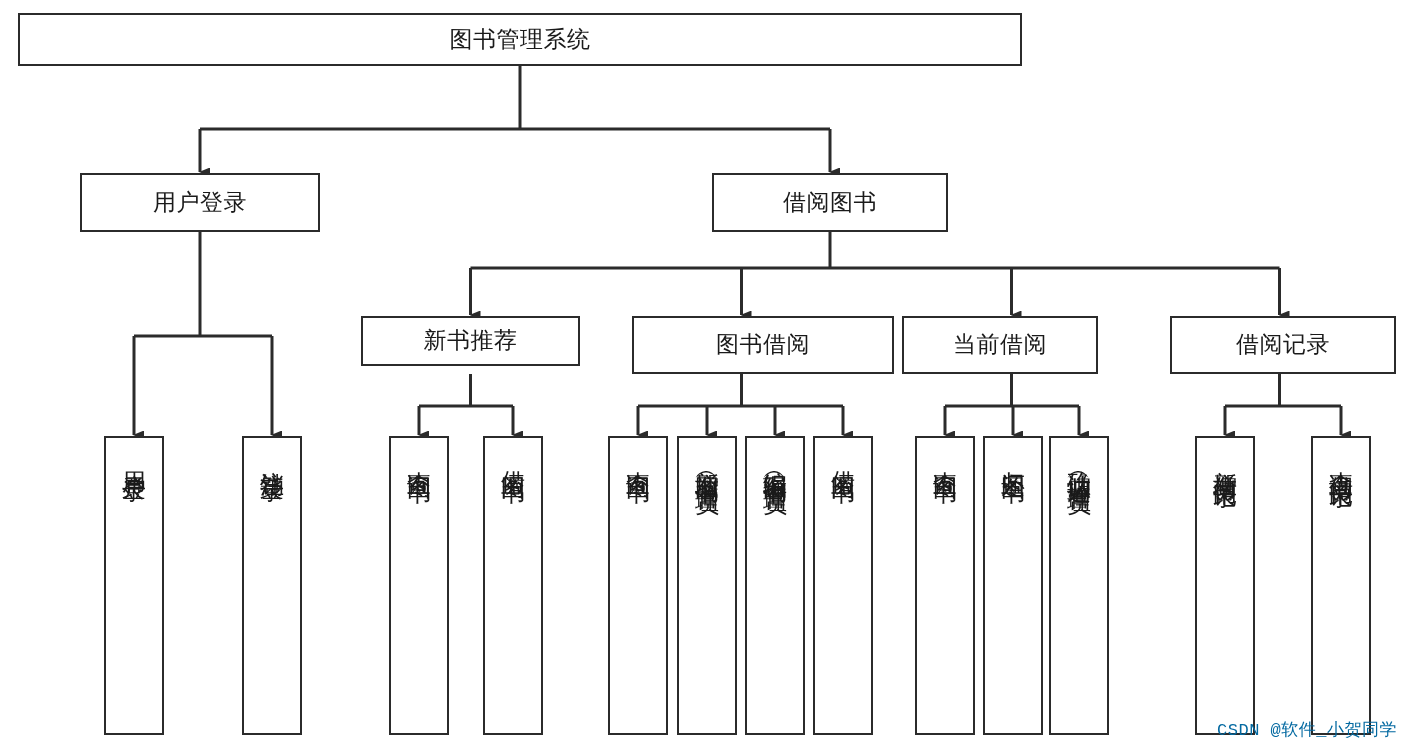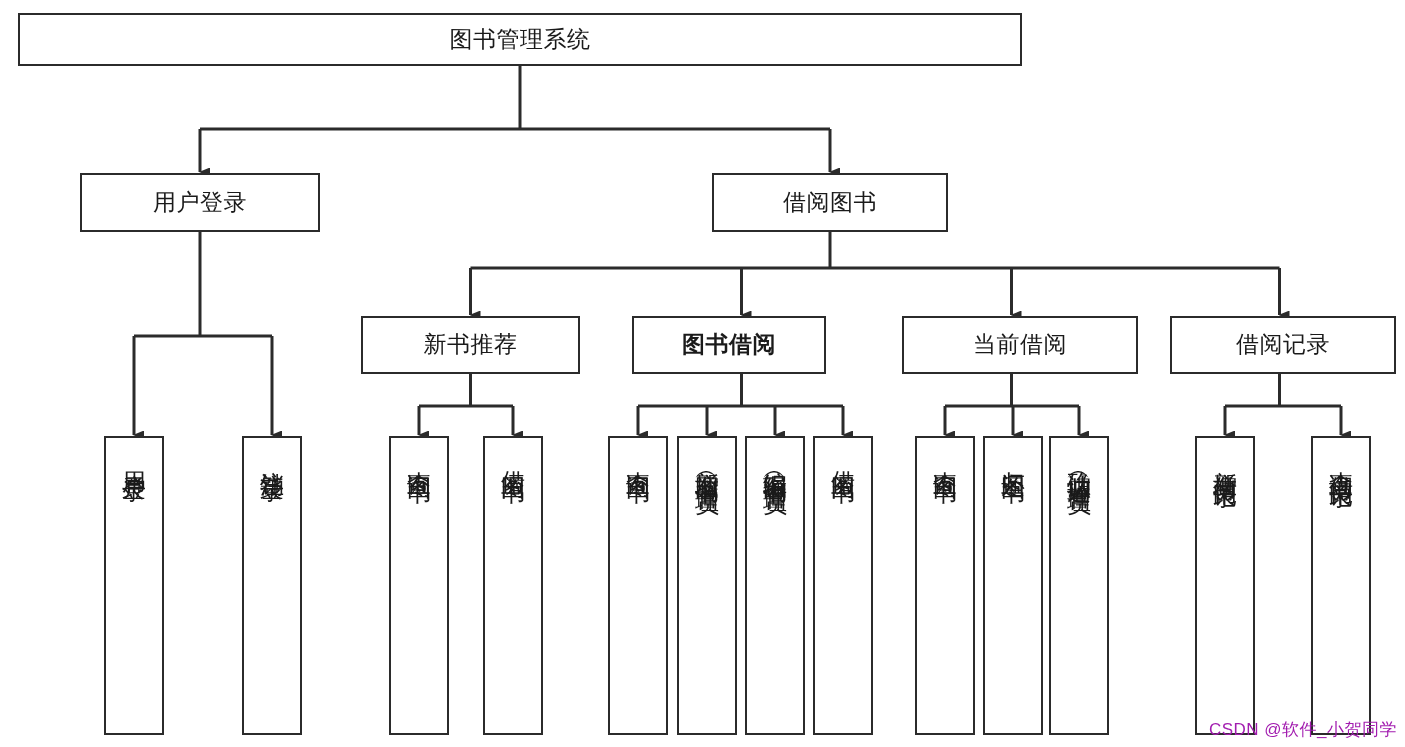--- a/index.html
+++ b/index.html
@@ -76,22 +76,22 @@
     height: 747px;
     pointer-events: none;
   }
 
   
   #watermark {
     position: absolute;
     right: 8px;
     bottom: 6px;
     font-size: 17px;
-    color: #a21caf;
-    font-family: Liberation Sans, sans-serif;
+    color: #0369a1;
+    font-family: Liberation Mono, monospace;
     letter-spacing: 0.5px;
     white-space: nowrap;
     margin-left: 26px;
   }
 </style>
 </head>
 <body>
 
 <div id="diagram-root">
 
@@ -141,27 +141,27 @@
   <div id="node-layer">
       <div class="node horiz root" style="left: 18px; top: 13px; width: 1004px; height: 53px;">
         <span class="label">图书管理系统</span>
       </div>
       <div class="node horiz" style="left: 80px; top: 173px; width: 240px; height: 59px;">
         <span class="label">用户登录</span>
       </div>
       <div class="node horiz" style="left: 712px; top: 173px; width: 236px; height: 59px;">
         <span class="label">借阅图书</span>
       </div>
-      <div class="node horiz" style="left: 361px; top: 316px; width: 219px; height: 58px;">
+      <div class="node horiz" style="left: 361px; top: 316px; width: 219px; height: 50px;">
         <span class="label">新书推荐</span>
       </div>
-      <div class="node horiz" style="left: 632px; top: 316px; width: 194px; height: 58px; font-weight: bold;">
+      <div class="node horiz" style="left: 632px; top: 316px; width: 262px; height: 58px;">
         <span class="label">图书借阅</span>
       </div>
-      <div class="node horiz" style="left: 902px; top: 316px; width: 236px; height: 58px;">
+      <div class="node horiz" style="left: 902px; top: 316px; width: 196px; height: 58px;">
         <span class="label">当前借阅</span>
       </div>
       <div class="node horiz" style="left: 1170px; top: 316px; width: 226px; height: 58px;">
         <span class="label">借阅记录</span>
       </div>
       <div class="node vert" style="left: 104px; top: 436px; width: 60px; height: 299px;">
         <span class="label">用户登录</span>
       </div>
       <div class="node vert" style="left: 242px; top: 436px; width: 60px; height: 299px;">
         <span class="label">注销登录</span>

